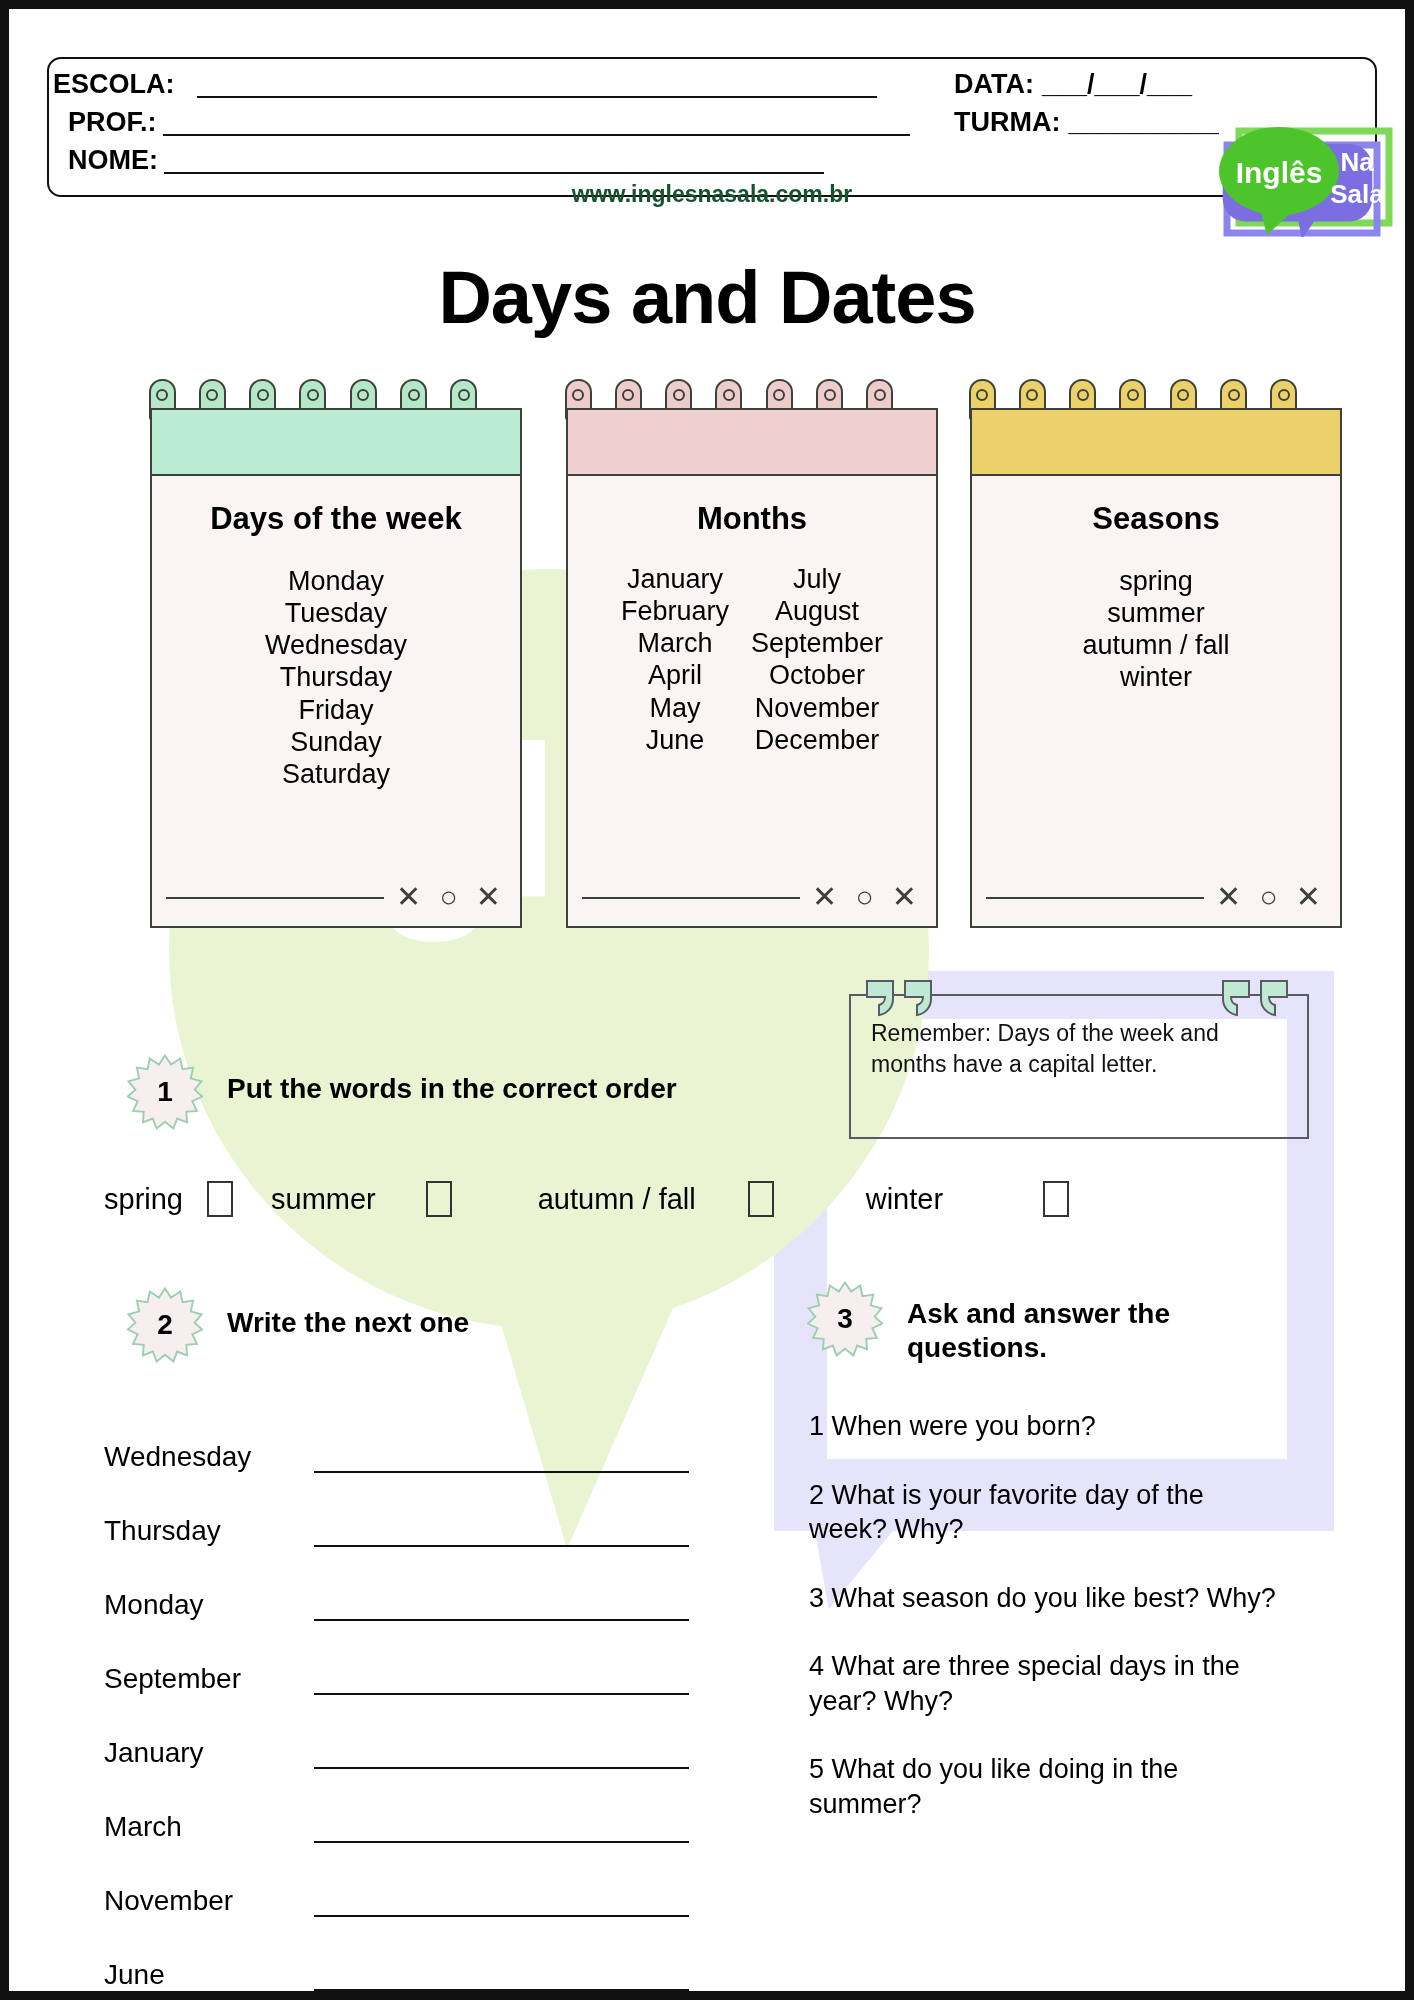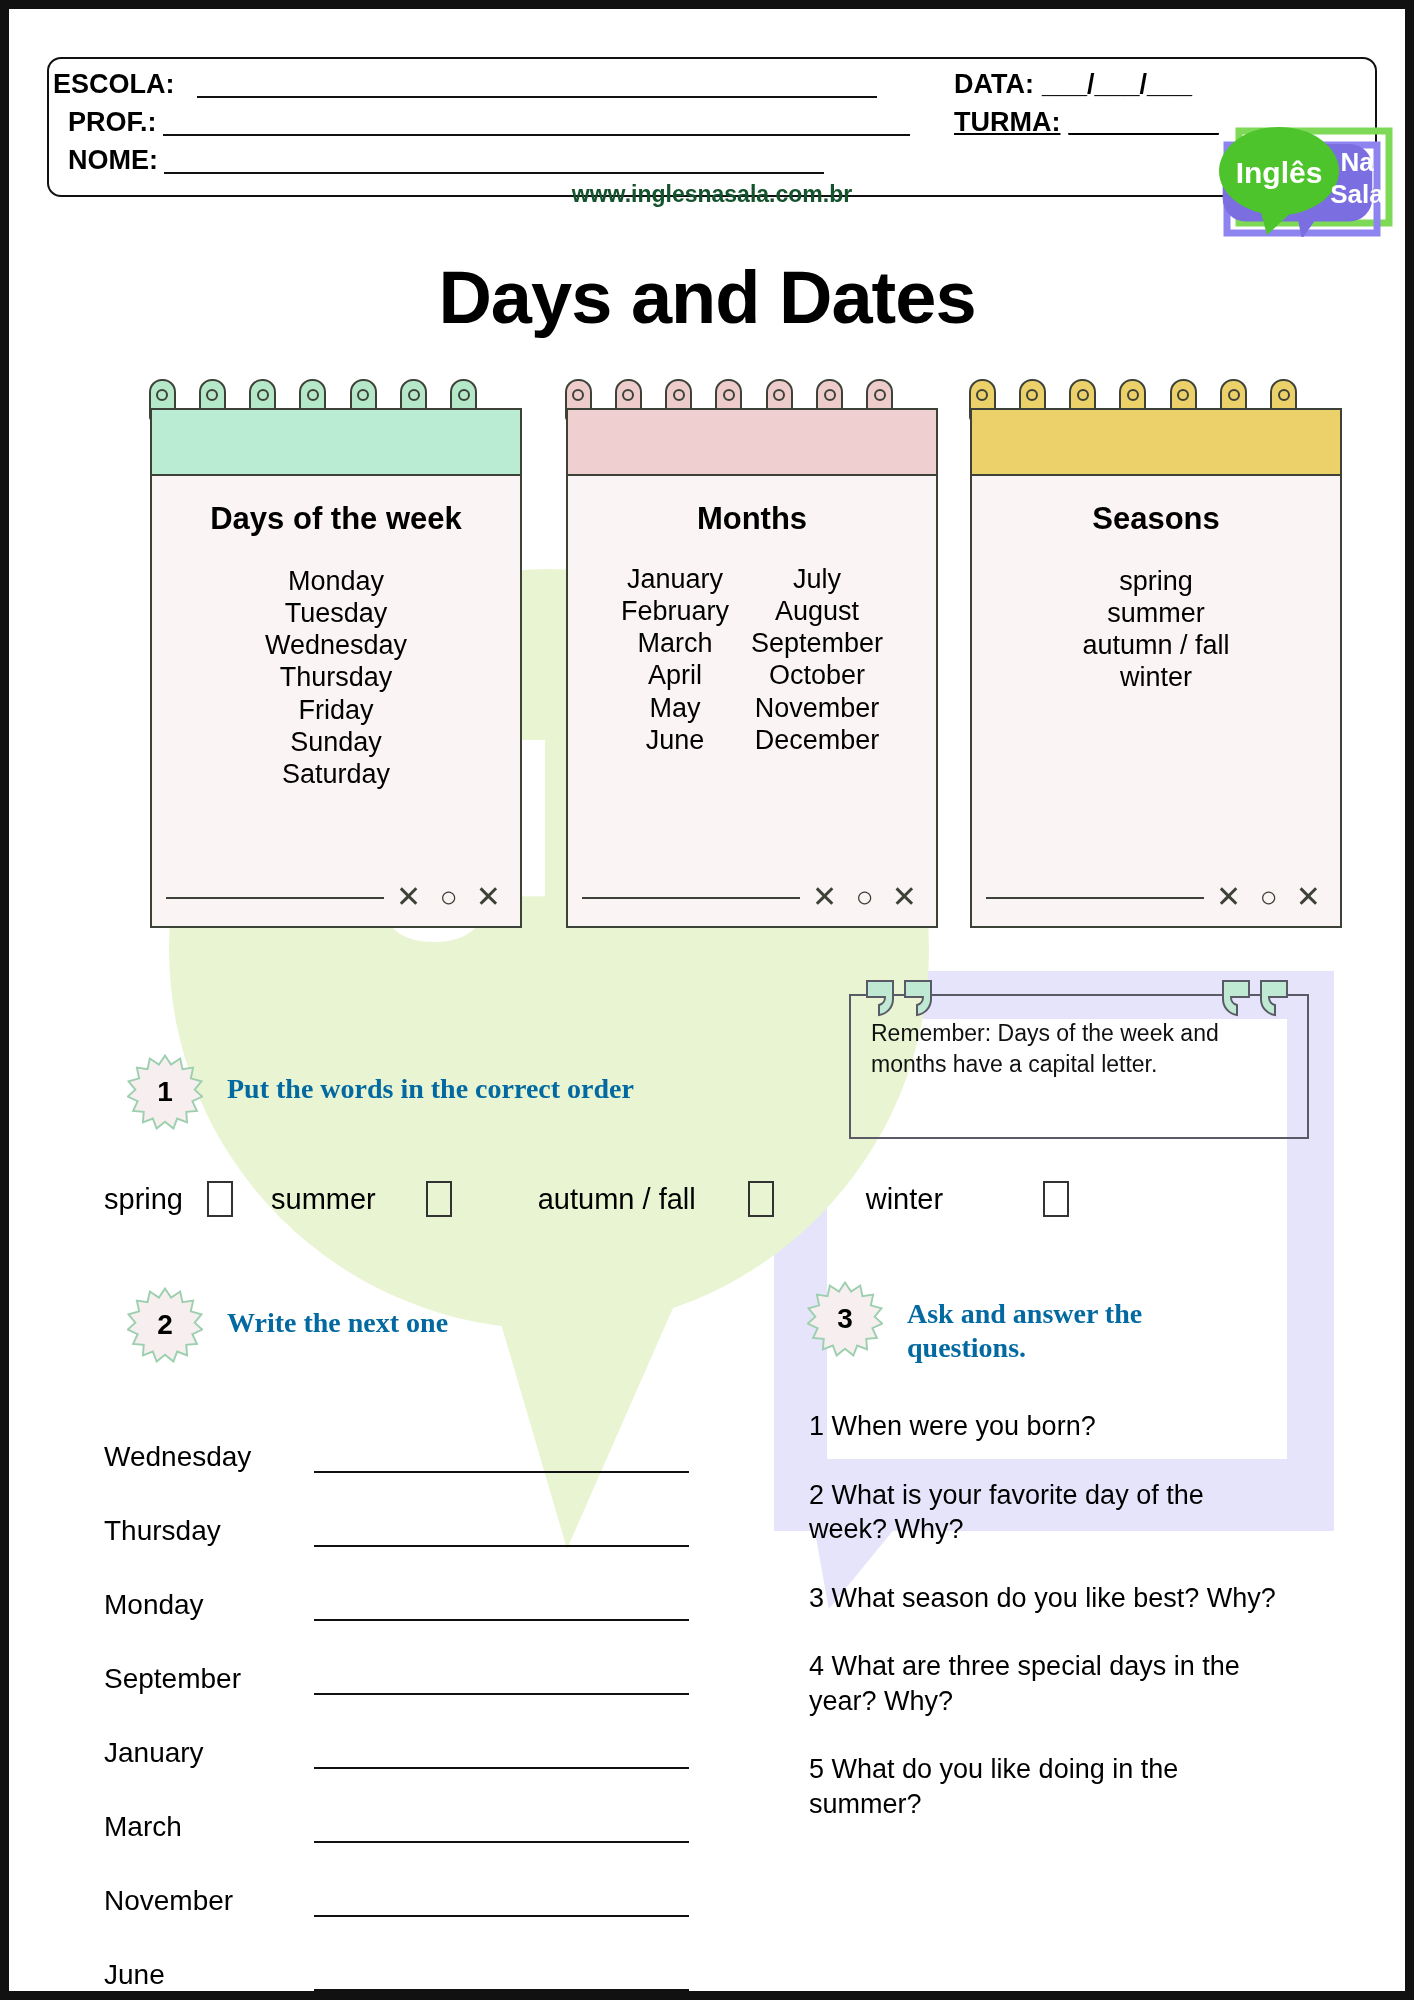--- a/index.html
+++ b/index.html
@@ -58,21 +58,21 @@
   .hdr-row{position:absolute;display:flex;align-items:flex-end;}
   .hdr-lbl{
     font-weight:700;font-size:27px;color:#000;white-space:nowrap;
     line-height:1;
   }
   .hdr-line{border-bottom:2px solid #111;height:19px;margin-left:6px;}
   .r1{left:4px;top:12px;gap:16px;}
   .r2{left:19px;top:50px;}
   .r3{left:19px;top:88px;}
   .r1d{left:905px;top:12px;}
-  .r2d{left:905px;top:50px;text-decoration:underline;}
+  .r2d{left:905px;top:50px;}
   .site{
     position:absolute;left:0;right:0;top:122px;text-align:center;
     font-weight:700;font-size:23px;color:#14532d;
   }
 
   
   .logo{position:absolute;left:1148px;top:60px;width:208px;height:118px;z-index:4;}
 
   
   .title{
@@ -113,21 +113,21 @@
   
   .star{
     position:absolute;width:76px;height:76px;z-index:3;
   }
   .star svg{display:block;}
   .star span{
     position:absolute;inset:0;display:flex;align-items:center;justify-content:center;
     font-size:28px;font-weight:600;color:#000;
   }
   .ex-title{
-    position:absolute;font-size:28px;font-weight:700;color:#0369a1;z-index:3;line-height:1.2;font-family:Liberation Serif, serif;
+    position:absolute;font-size:28px;font-weight:700;color:#000000;z-index:3;line-height:1.2;
   }
 
   
   .remember{
     position:absolute;left:840px;top:985px;width:460px;height:145px;
     border:2px solid #5a5a66;box-sizing:border-box;z-index:3;
     padding:22px 20px 8px 20px;
     font-size:23px;line-height:1.35;color:#111;
     background:rgba(255,255,255,0.0);
   }

